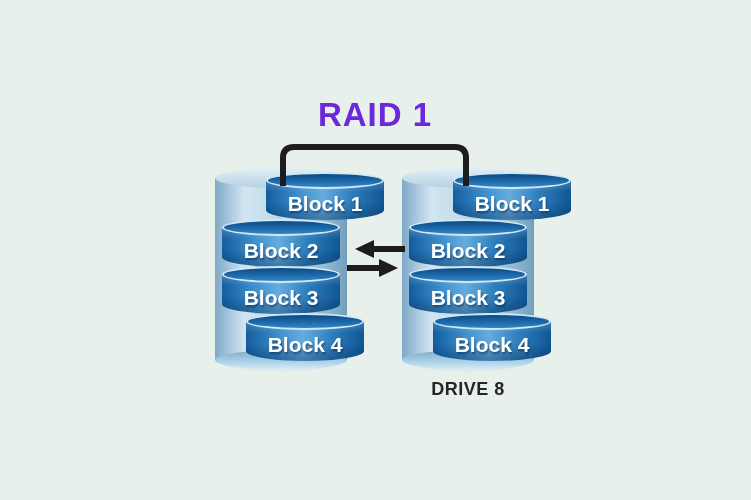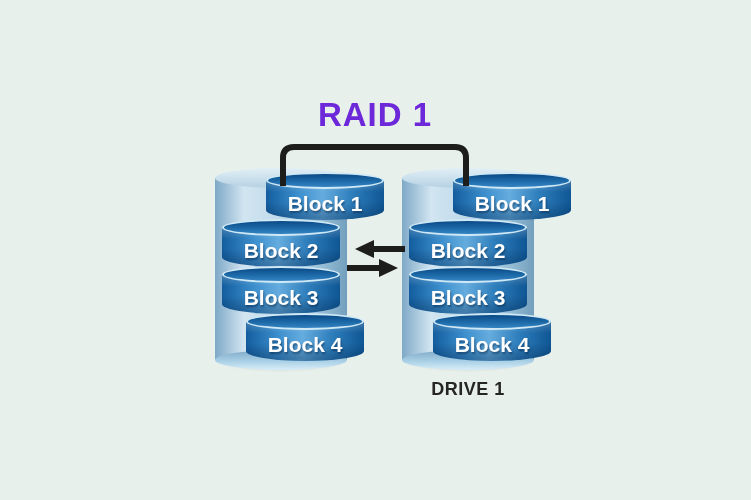--- a/index.html
+++ b/index.html
@@ -161,21 +161,21 @@
       <div class="block-body"></div>
       <div class="block-top"></div>
       <div class="block-label">Block 3</div>
     </div>
     <div class="block block-b4">
       <div class="block-body"></div>
       <div class="block-top"></div>
       <div class="block-label">Block 4</div>
     </div>
 
-    <div class="drive-label">DRIVE 1</div>
+    <div class="drive-label">DRIVE 8</div>
   </div>
 
   <svg class="overlay-svg" viewBox="0 0 751 500" xmlns="http://www.w3.org/2000/svg">
     <path d="M283,186 V158 Q283,147 294,147 H455 Q466,147 466,158 V186" fill="none" stroke="#1d1d1b" stroke-width="6" stroke-linecap="butt"></path>
     <g fill="#1d1d1b" stroke="none">
       <rect x="371" y="246" width="34" height="6"></rect>
       <polygon points="374,240 374,258 355,249"></polygon>
     </g>
     <g fill="#1d1d1b" stroke="none">
       <rect x="347" y="265" width="34" height="6"></rect>

